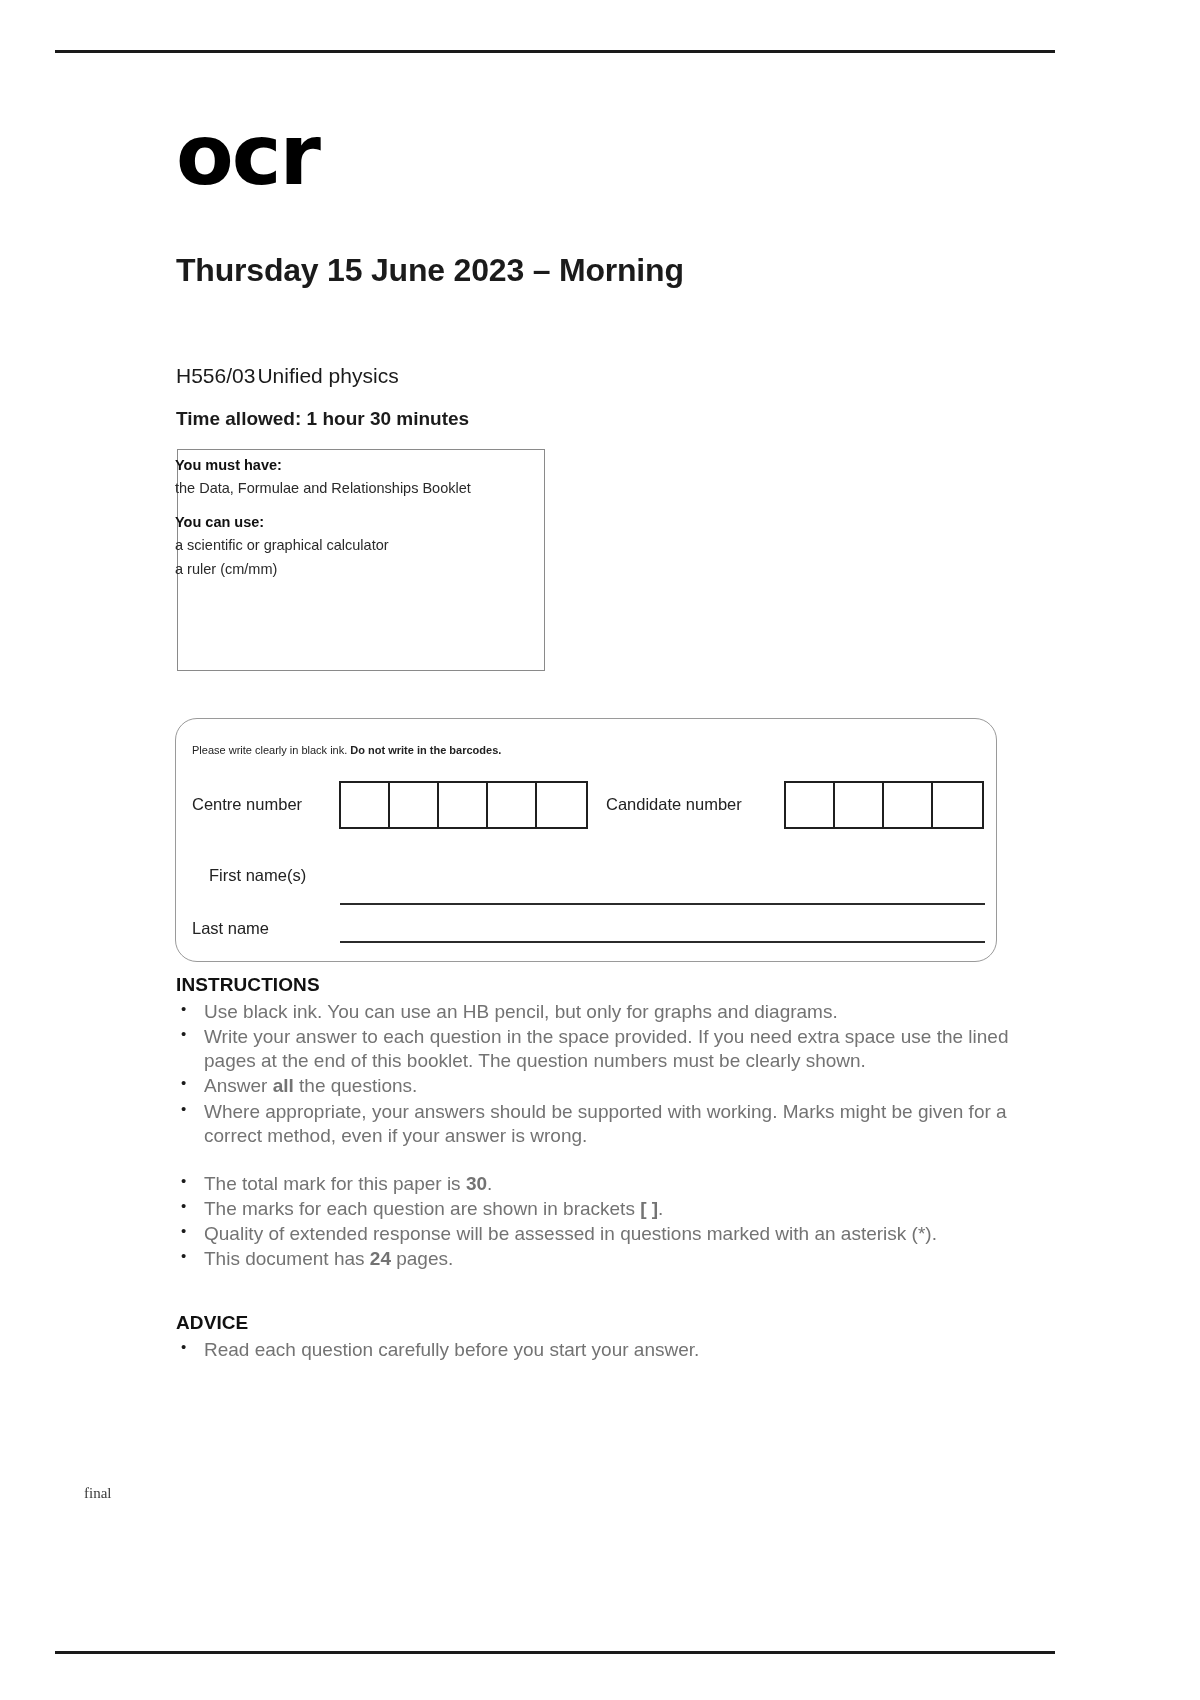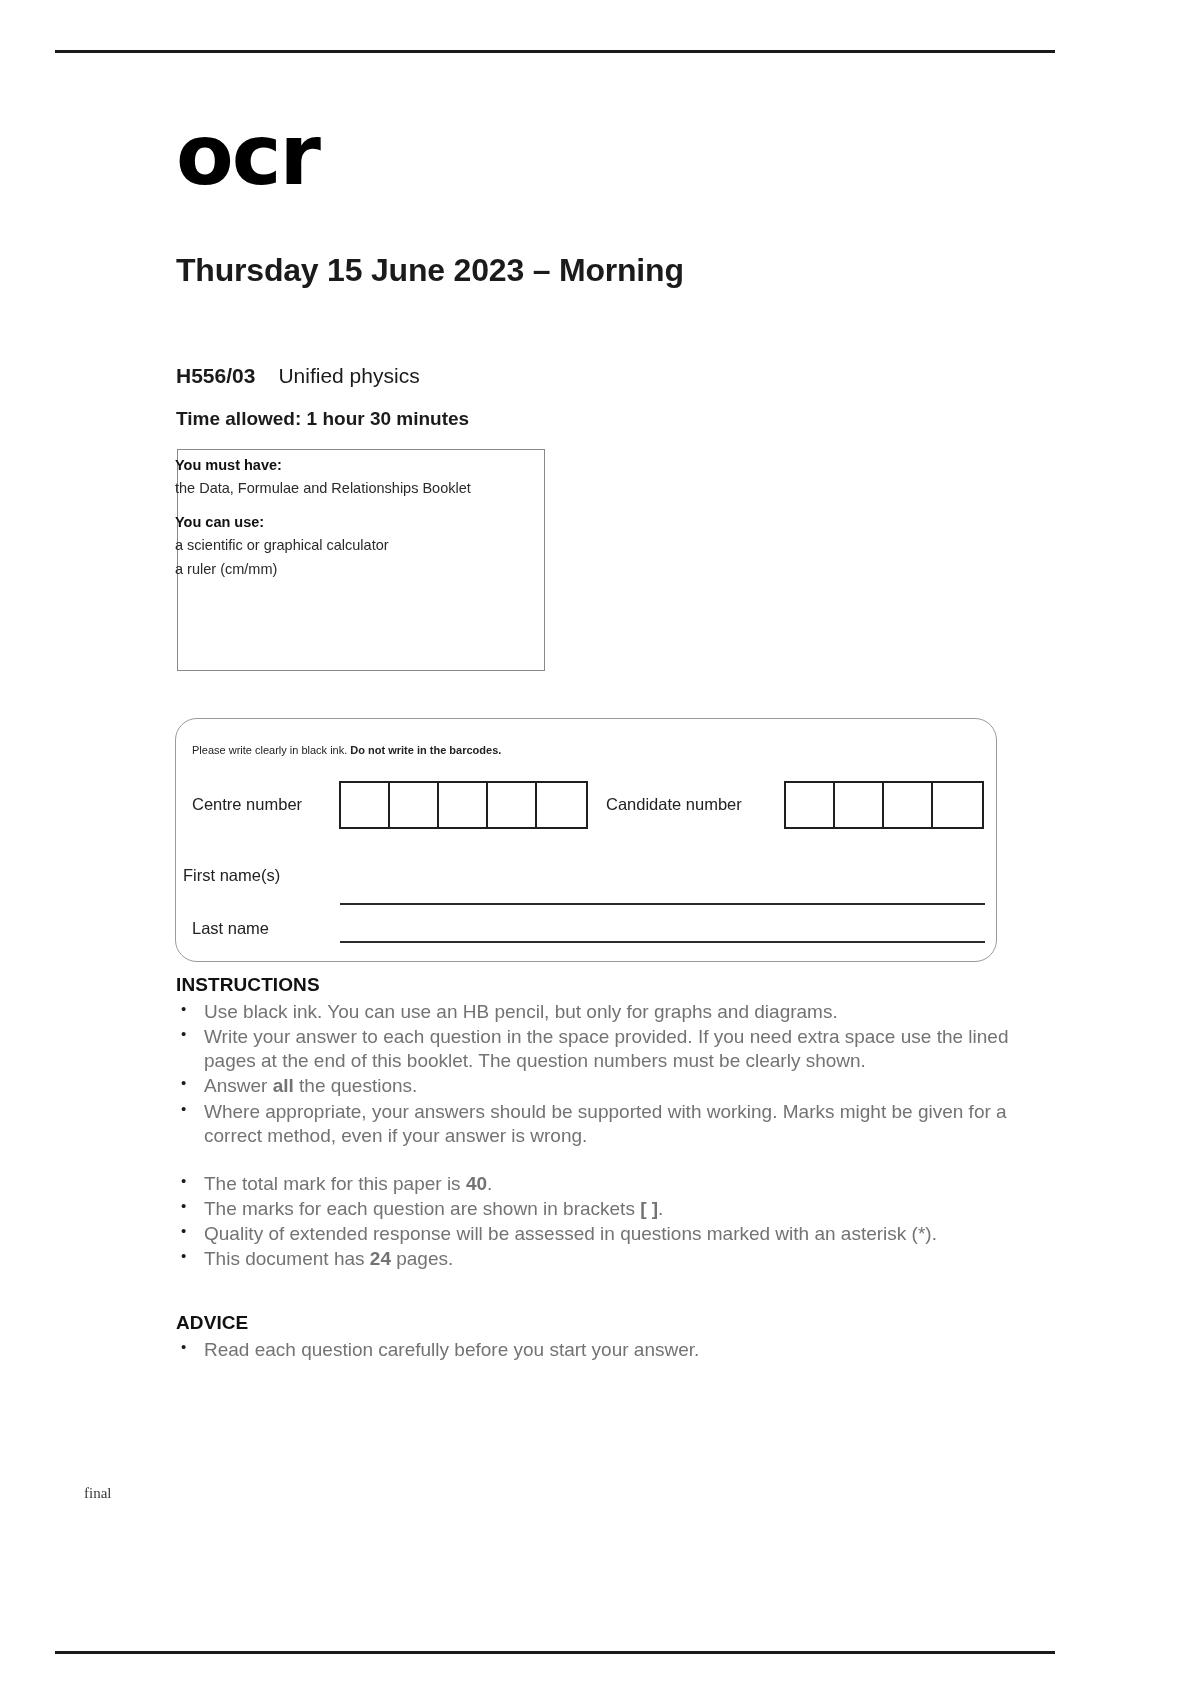--- a/index.html
+++ b/index.html
@@ -66,22 +66,22 @@
   }
   .exam-subject {
     top: 312px;
     font-size: 25px;
     font-weight: 700;
   }
   .exam-code-row {
     top: 364px;
     font-size: 21px;
   }
-  .exam-code-row .code { font-weight: 700; }
-  .exam-code-row .comp { font-weight: 400; padding-left: 23px; }
+  .exam-code-row .code { font-weight: 400; }
+  .exam-code-row .comp { font-weight: 400; padding-left: 2px; }
   .exam-time {
     top: 408px;
     font-size: 19px;
     font-weight: 700;
   }
 
   
   .materials-box {
     position: absolute;
     left: 177px;
@@ -128,21 +128,21 @@
   }
   .cand-note b { font-weight: 700; }
 
   .cn-label {
     position: absolute;
     font-size: 16.5px;
     color: #222;
   }
   #lbl-centre { left: 192px; top: 795px; }
   #lbl-candidate { left: 606px; top: 795px; }
-  #lbl-first { left: 183px; top: 866px; text-align: center; }
+  #lbl-first { left: 209px; top: 866px; text-align: center; }
   #lbl-last { left: 192px; top: 919px; }
 
   .boxrow {
     position: absolute;
     display: flex;
     border: 2px solid #1f1f1f;
     box-sizing: border-box;
     background: #fff;
   }
   .boxrow .cell {
@@ -271,21 +271,21 @@
     <ul class="bullets">
       <li><span>Use black ink. You can use an HB pencil, but only for graphs and diagrams.</span></li>
       <li><span>Write your answer to each question in the space provided. If you need extra space use the lined pages at the end of this booklet. The question numbers must be clearly shown.</span></li>
       <li><span>Answer </span><b>all</b><span> the questions.</span></li>
       <li><span>Where appropriate, your answers should be supported with working. Marks might be given for a correct method, even if your answer is wrong.</span></li>
     </ul>
   </div>
 
   <div class="sect" id="sect-information">
     <ul class="bullets">
-      <li><span>The total mark for this paper is </span><b>40</b><span>.</span></li>
+      <li><span>The total mark for this paper is </span><b>30</b><span>.</span></li>
       <li><span>The marks for each question are shown in brackets </span><b>[ ]</b><span>.</span></li>
       <li><span>Quality of extended response will be assessed in questions marked with an asterisk (*).</span></li>
       <li><span>This document has </span><b>24</b><span> pages.</span></li>
     </ul>
   </div>
 
   <div class="sect" id="sect-advice">
     <div class="sect-title">ADVICE</div>
     <ul class="bullets">
       <li><span>Read each question carefully before you start your answer.</span></li>

